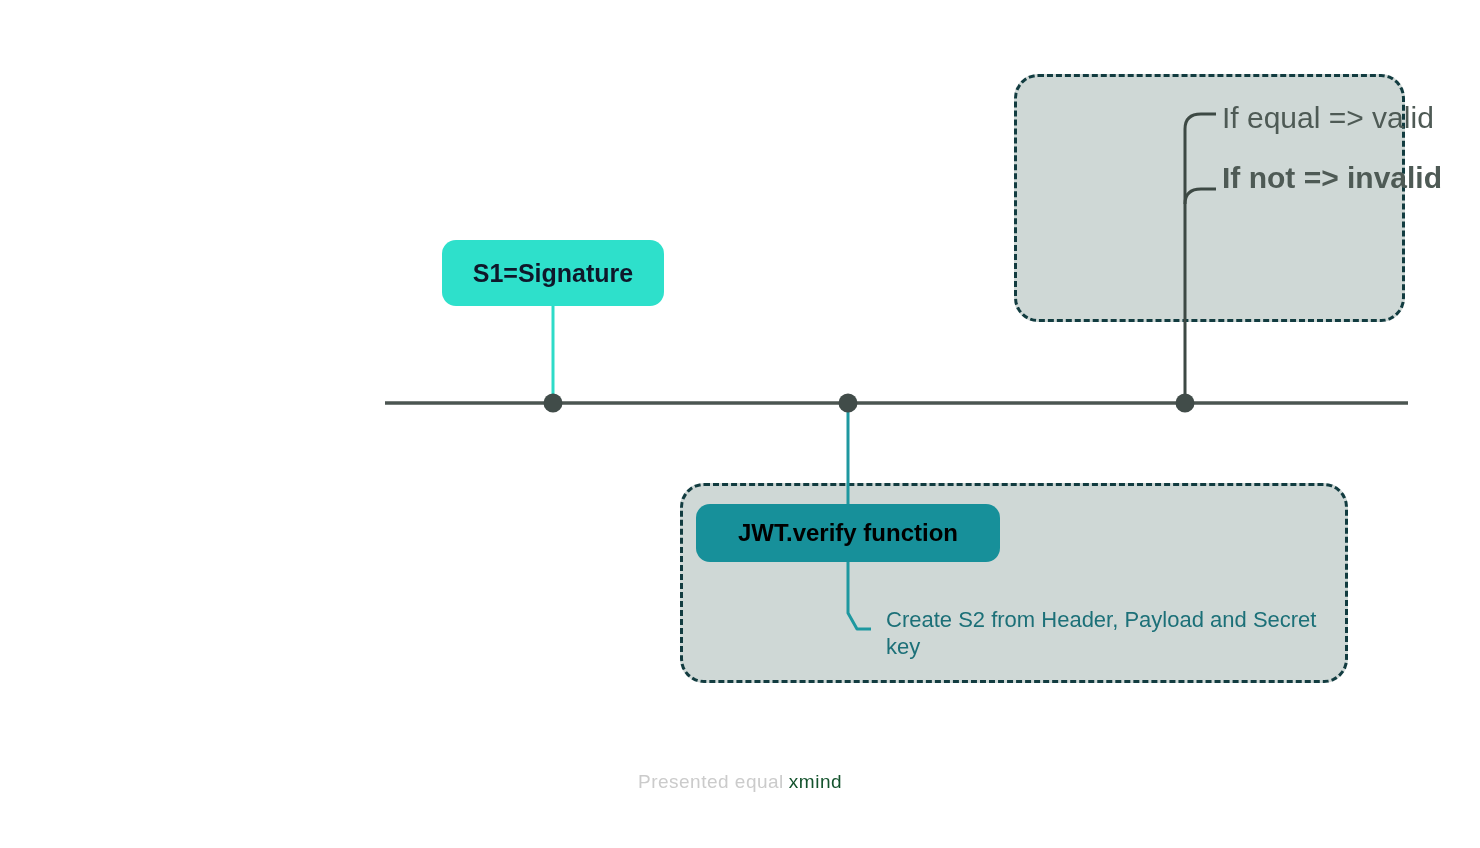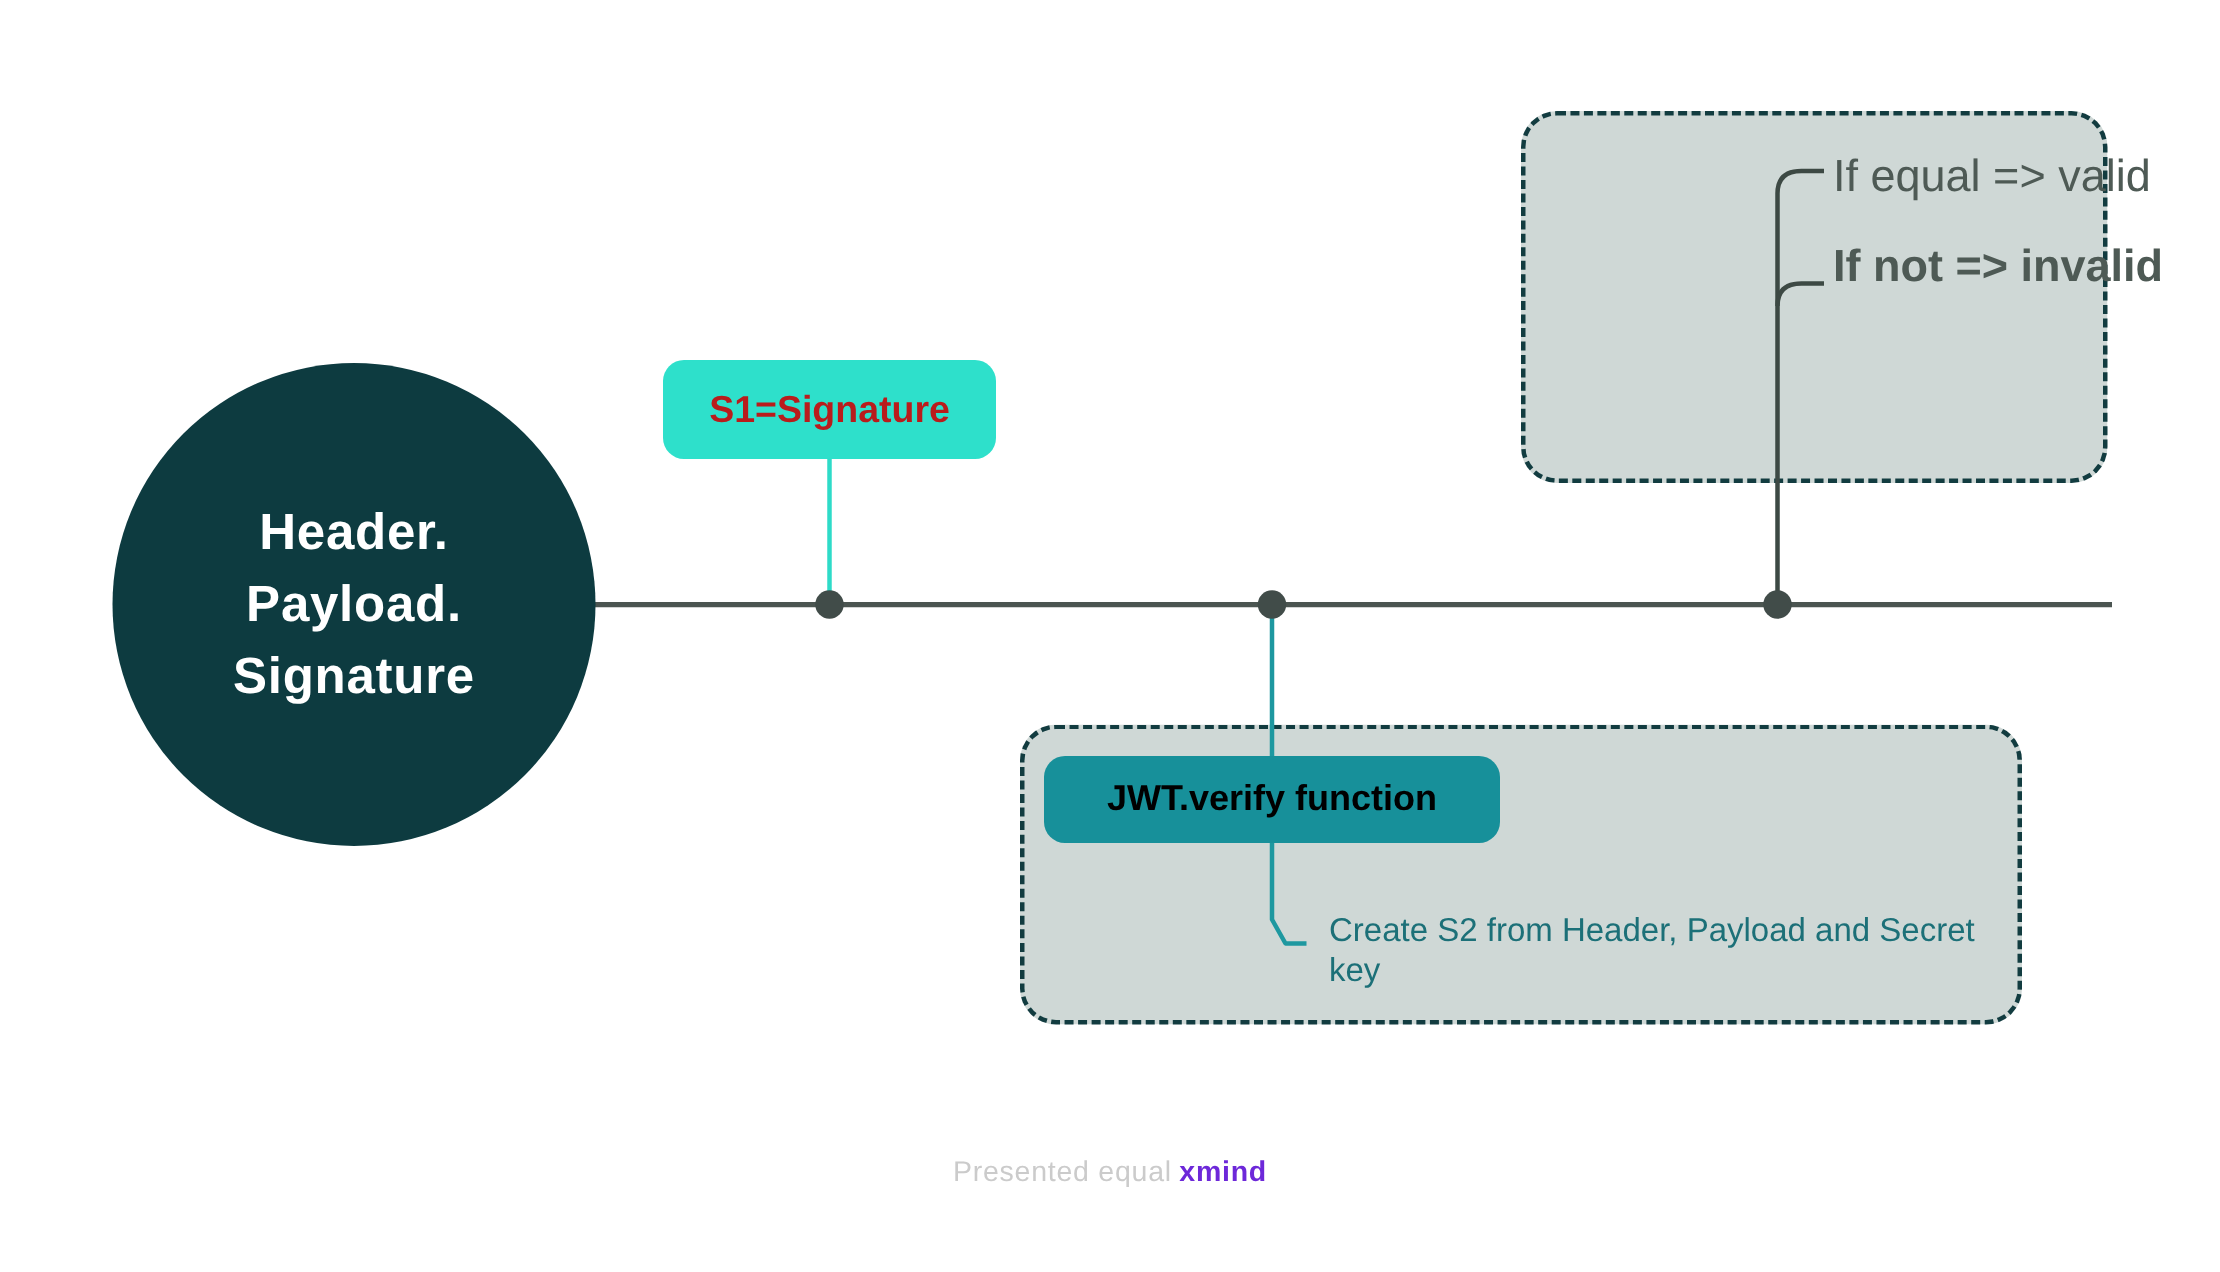--- a/index.html
+++ b/index.html
@@ -52,21 +52,21 @@
     display: flex;
     align-items: center;
     justify-content: center;
     border-radius: 14px;
     box-sizing: border-box;
     white-space: nowrap;
   }
   .s1-box {
     left: 442px; top: 240px; width: 222px; height: 66px;
     background: #2ee0cb;
-    color: #b91c1c;
+    color: #0f172a;
     font-size: 25px;
     font-weight: bold;
   }
   .compare-box {
     left: 1031px; top: 242px; width: 307px; height: 65px;
     background: #3e4a45;
     color: #ffffff;
     font-size: 26px;
     font-weight: bold;
   }
@@ -95,22 +95,22 @@
 
   
   .watermark {
     left: 0; top: 771px; width: 100%;
     text-align: center;
     font-size: 19px;
     color: #cbcbcb;
     letter-spacing: 0.5px;
   }
   .watermark .brand {
-    font-weight: bold;
-    color: #6d28d9;
+    font-weight: normal;
+    color: #14532d;
     margin-left: 5px;
   }
 </style>
 </head>
 <body>
 
 <div id="canvas">
 
   <div class="group group-compare"></div>
   <div class="group group-jwt"></div>
@@ -125,25 +125,20 @@
 
     <path d="M 1216 114 H 1201 Q 1185 114 1185 129 V 403" stroke="#3d4944" stroke-width="3" fill="none"></path>
 
     <path d="M 1216 189 H 1201 Q 1185 189 1185 204" stroke="#3d4944" stroke-width="3" fill="none"></path>
 
     <circle cx="553" cy="403" r="9.5" fill="#414c49"></circle>
     <circle cx="848" cy="403" r="9.5" fill="#414c49"></circle>
     <circle cx="1185" cy="403" r="9.5" fill="#414c49"></circle>
   </svg>
 
-  <div class="topic root-circle">
-    <span>Header.</span>
-    <span>Payload.</span>
-    <span>Signature</span>
-  </div>
 
   <div class="topic topic-box s1-box">
     <span>S1=Signature</span>
   </div>
 
 
   <div class="label-text branch-label branch-valid">
     <span>If equal =&gt; valid</span>
   </div>
   <div class="label-text branch-label branch-invalid">

